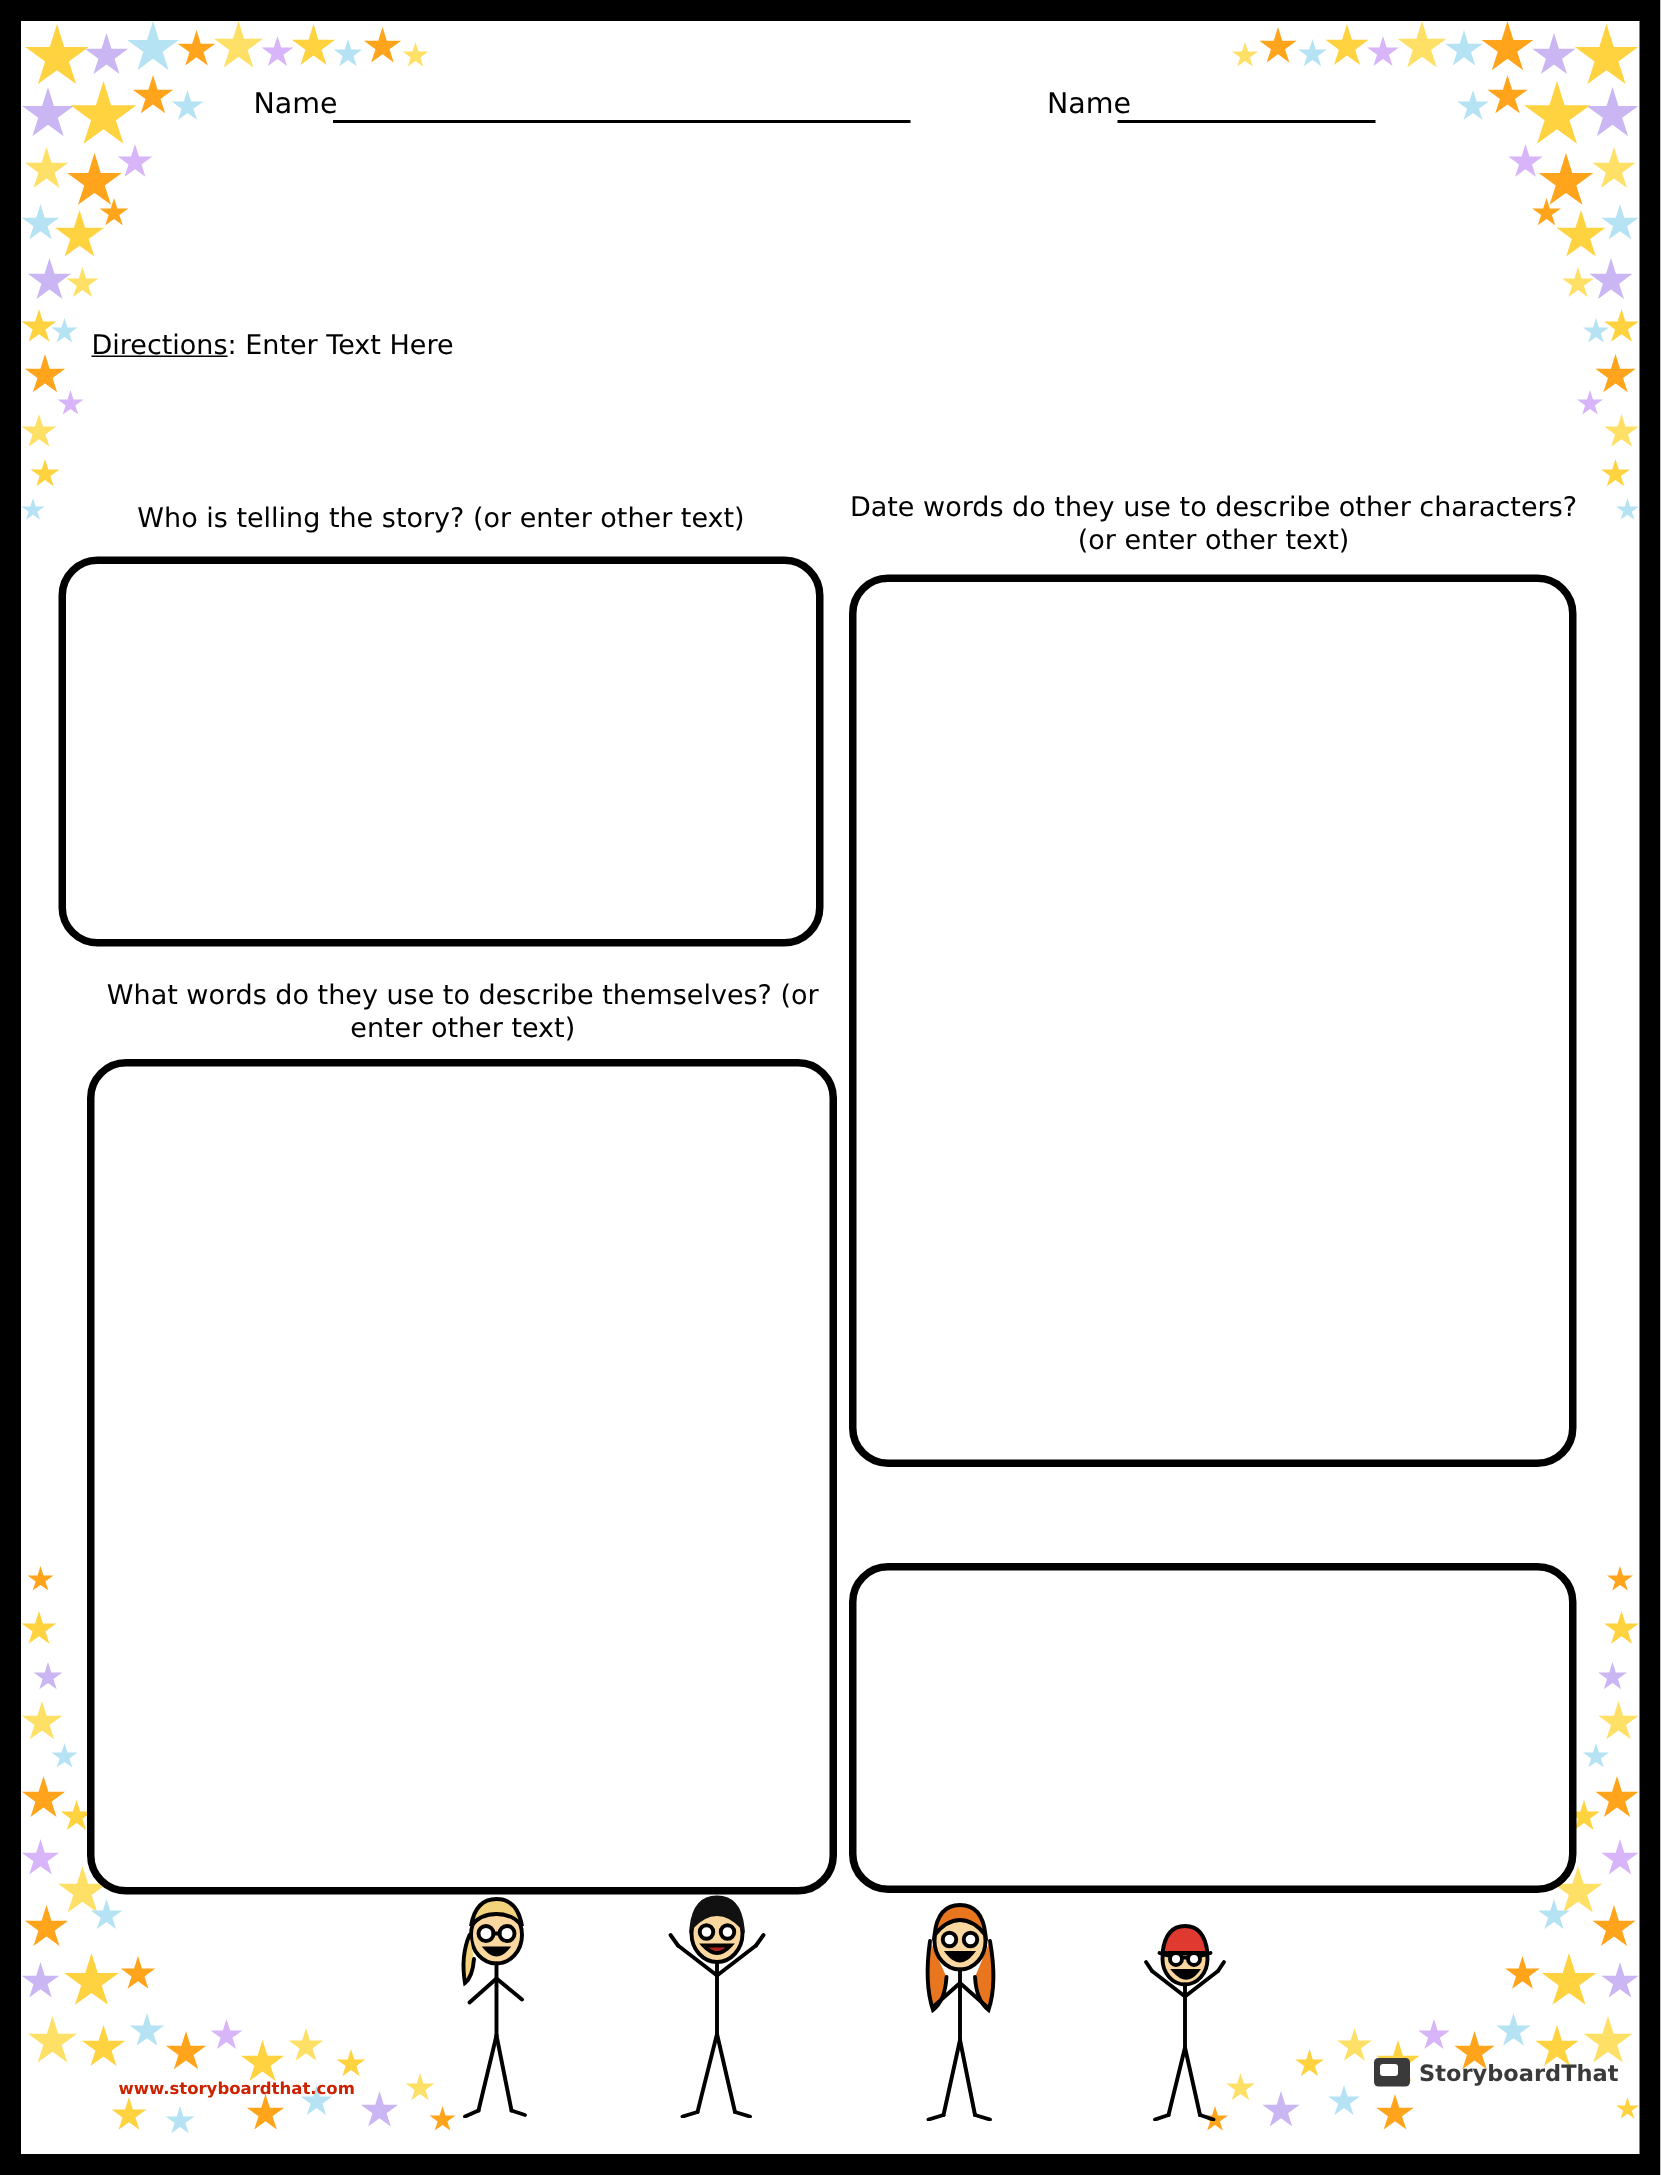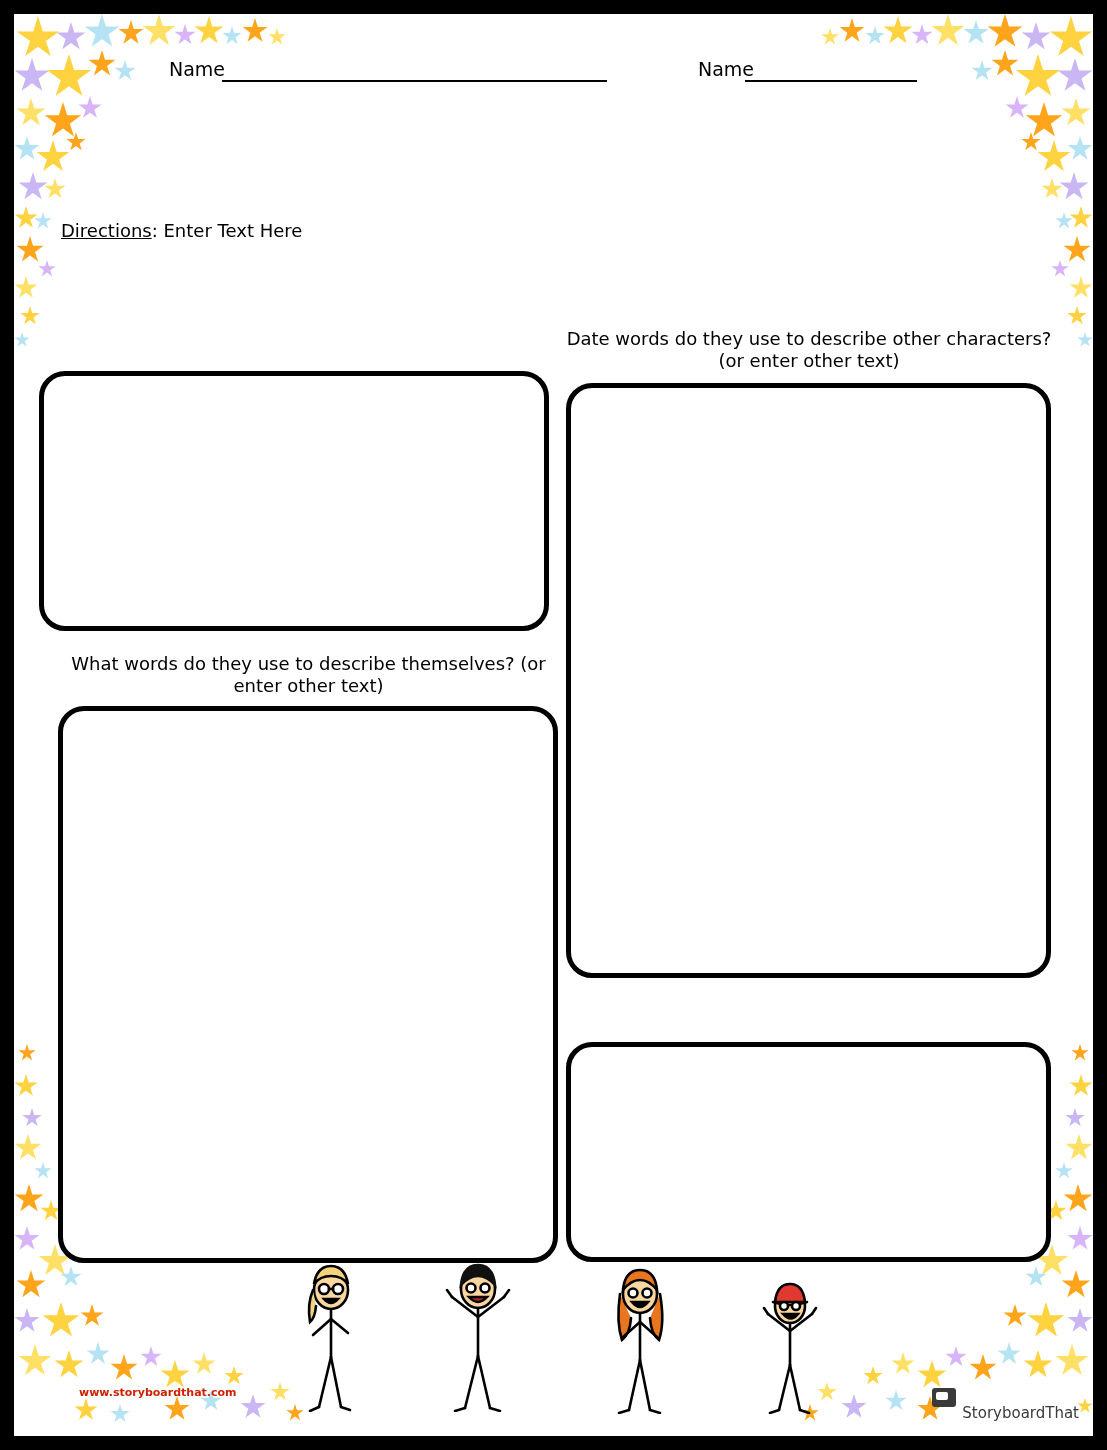--- a/index.html
+++ b/index.html
@@ -153,24 +153,23 @@
     position: absolute;
     left: 4px;
     top: 4px;
     width: 12px;
     height: 8px;
     background: #ffffff;
     border-radius: 2px;
   }
   .brand-text {
     font-size: 15px;
-    font-weight: normal;
+    font-weight: bold;
     color: #3a3a3a;
     font-family: "DejaVu Sans", sans-serif;
-    margin-top: 32px;
   }
 
   
   .figure { position: absolute; }
 </style>
 </head>
 <body>
 
 <div id="page">
   <div id="sheet">
@@ -307,20 +306,21 @@
       <div class="name-line"></div>
       <div class="date-label">Name</div>
       <div class="date-line"></div>
     </div>
 
 
     <div class="directions">
       <span class="dir-label">Directions</span><span>: </span><span>Enter Text Here</span>
     </div>
 
+    <div class="prompt-label" id="q1-label">Who is telling the story? (or enter other text)</div>
     <div class="answer-box" id="q1-box"></div>
 
     <div class="prompt-label" id="q2-label">Date words do they use to describe other characters? (or enter other text)</div>
     <div class="answer-box" id="q2-box"></div>
 
     <div class="prompt-label" id="q3-label">What words do they use to describe themselves? (or enter other text)</div>
     <div class="answer-box" id="q3-box"></div>
 
     <div class="answer-box" id="q4-box"></div>
 

